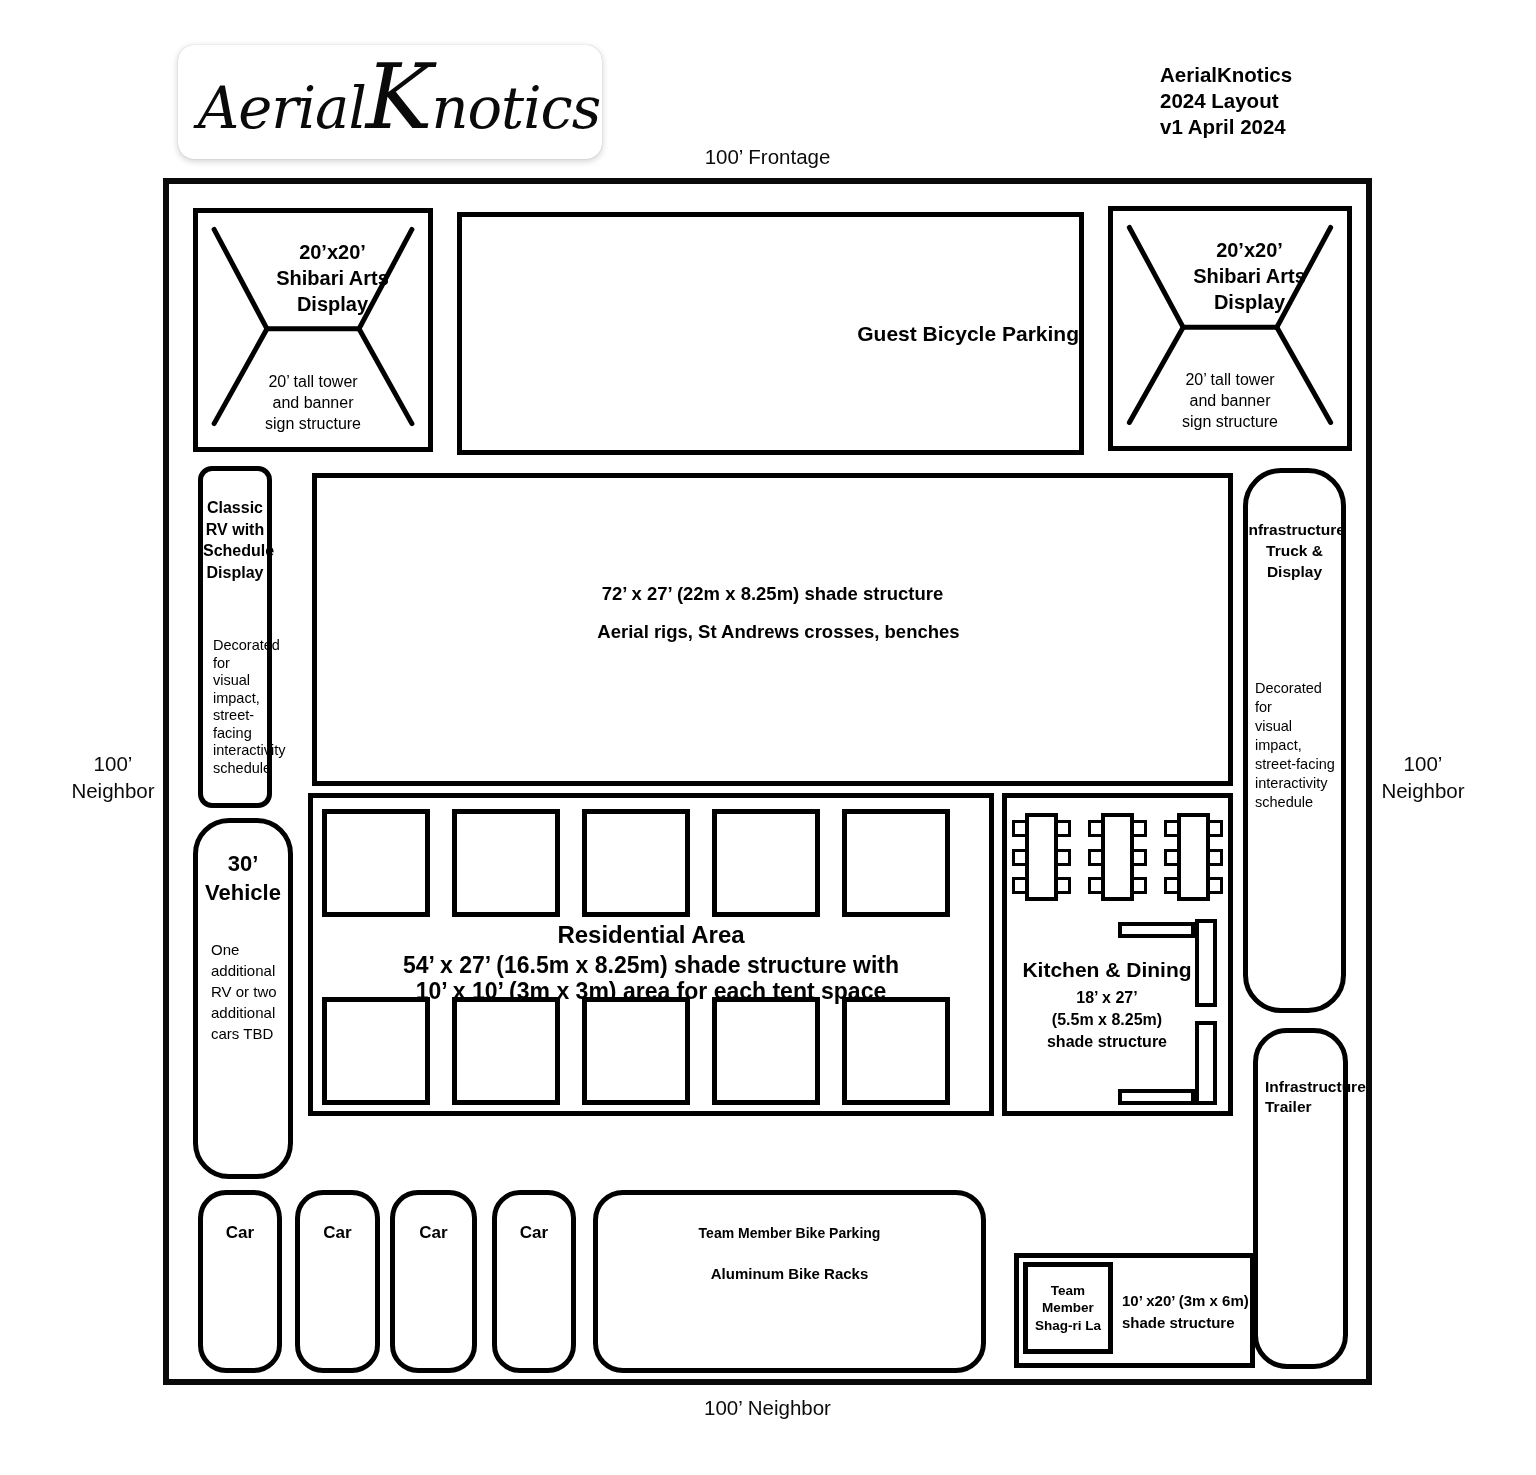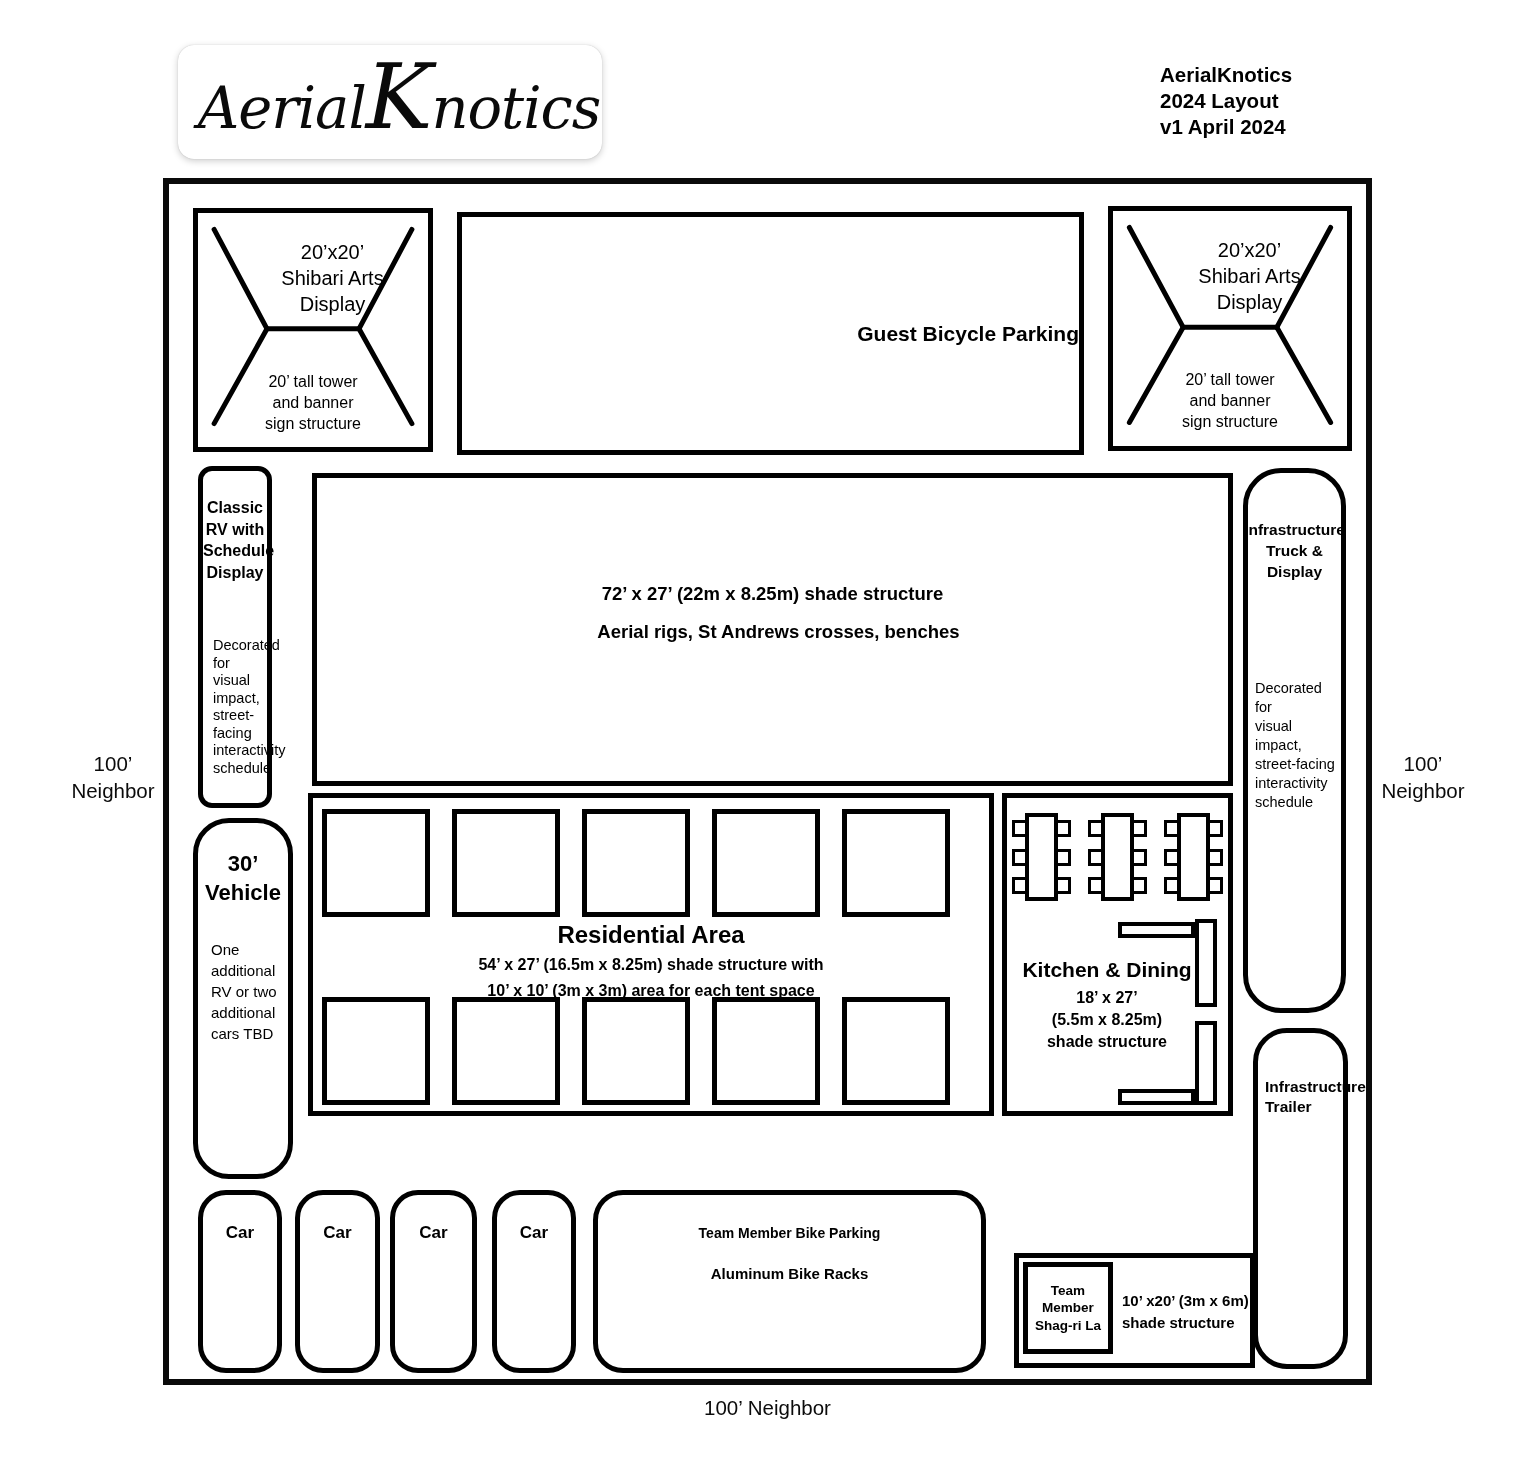--- a/index.html
+++ b/index.html
@@ -15,21 +15,21 @@
   .b{font-weight:bold;}
   .edge-label{position:absolute;font-size:20.5px;color:#0b0b0b;line-height:27px;}
   .logo-card{
     position:absolute;left:178px;top:45px;width:424px;height:114px;background:#fff;
     border-radius:16px;box-shadow:0 2px 7px rgba(0,0,0,0.20), 0 0 1px rgba(0,0,0,0.25);
   }
   .logo-svg{width:100%;height:100%;}
   .logo-text{font-family:"DejaVu Serif","Liberation Serif",serif;font-style:italic;fill:#0a0a0a;font-size:58px;letter-spacing:-1px;}
   .logo-k{font-size:90px;}
   .doc-title{position:absolute;left:1160px;top:62px;width:220px;font-size:20.5px;font-weight:bold;line-height:26px;}
-  .zone-title-sm{font-weight:normal;font-size:20px;line-height:26px;margin-left:39px;}
+  .zone-title-sm{font-weight:bold;font-size:20px;line-height:26px;margin-left:39px;}
   .note-sm{font-size:16px;line-height:21px;}
   .bowtie{position:absolute;left:0;top:0;width:100%;height:100%;}
   .bowtie line{stroke:#000;stroke-width:5;stroke-linecap:round;vector-effect:non-scaling-stroke;}
   .tent-row{position:absolute;left:0;right:0;display:flex;justify-content:flex-start;gap:22px;padding-left:9px;}
   .tent{width:108px;height:108px;border:5px solid #000;box-sizing:border-box;background:#fff;}
   .tables-row{position:absolute;left:0;right:0;top:15px;display:flex;justify-content:space-between;padding:0 5px;}
   .table-group{display:flex;align-items:center;}
   .chair-col{display:flex;flex-direction:column;justify-content:space-between;height:74px;}
   .chair{width:16px;height:17px;border:3px solid #000;box-sizing:border-box;background:#fff;}
   .table-rect{width:33px;height:88px;border:4px solid #000;box-sizing:border-box;background:#fff;margin:0 -3px;position:relative;z-index:1;}
@@ -43,20 +43,21 @@
   <div class="logo-card">
     <svg class="logo-svg" viewBox="0 0 424 115">
       <text x="18" y="84" class="logo-text"><tspan>Aerial</tspan><tspan class="logo-k">K</tspan><tspan>notics</tspan></text>
     </svg>
   </div>
 
   <div class="doc-title pre">AerialKnotics
 2024 Layout
 v1 April 2024</div>
 
+  <div class="edge-label ctr" style="left:163px;top:143px;width:1209px;">100’ Frontage</div>
   <div class="edge-label ctr pre" style="left:40px;top:750px;width:146px;">100’
 Neighbor</div>
   <div class="edge-label ctr pre" style="left:1350px;top:750px;width:146px;">100’
 Neighbor</div>
   <div class="edge-label ctr" style="left:163px;top:1394px;width:1209px;">100’ Neighbor</div>
 
   <div class="main-border" style="left:163px;top:178px;width:1209px;height:1207px;"></div>
 
   <div class="box" style="left:193px;top:208px;width:240px;height:244px;">
     <svg class="bowtie" viewBox="0 0 100 100" preserveAspectRatio="none">
@@ -138,21 +139,21 @@
   <div class="box" style="left:308px;top:793px;width:686px;height:323px;">
     <div class="tent-row" style="top:11px;">
       <div class="tent"></div>
       <div class="tent"></div>
       <div class="tent"></div>
       <div class="tent"></div>
       <div class="tent"></div>
     </div>
     <div class="abs ctr" style="left:0;right:0;top:122px;">
       <div class="b" style="font-size:24px;line-height:29px;margin-bottom:3px;">Residential Area</div>
-      <div class="b pre" style="font-size:16px;line-height:26px;">54’ x 27’ (16.5m x 8.25m) shade structure with
+      <div class="b pre" style="font-size:23px;line-height:26px;">54’ x 27’ (16.5m x 8.25m) shade structure with
 10’ x 10’ (3m x 3m) area for each tent space</div>
     </div>
     <div class="tent-row" style="top:199px;">
       <div class="tent"></div>
       <div class="tent"></div>
       <div class="tent"></div>
       <div class="tent"></div>
       <div class="tent"></div>
     </div>
   </div>

